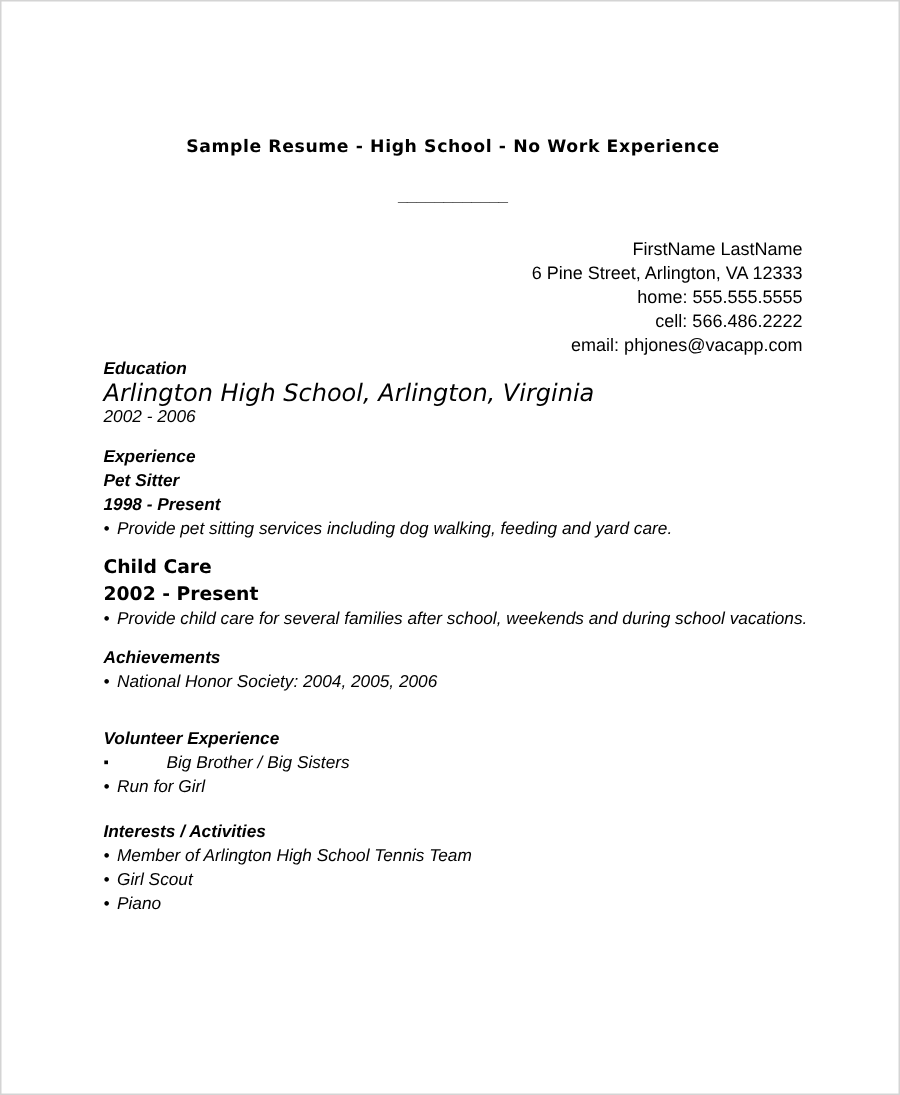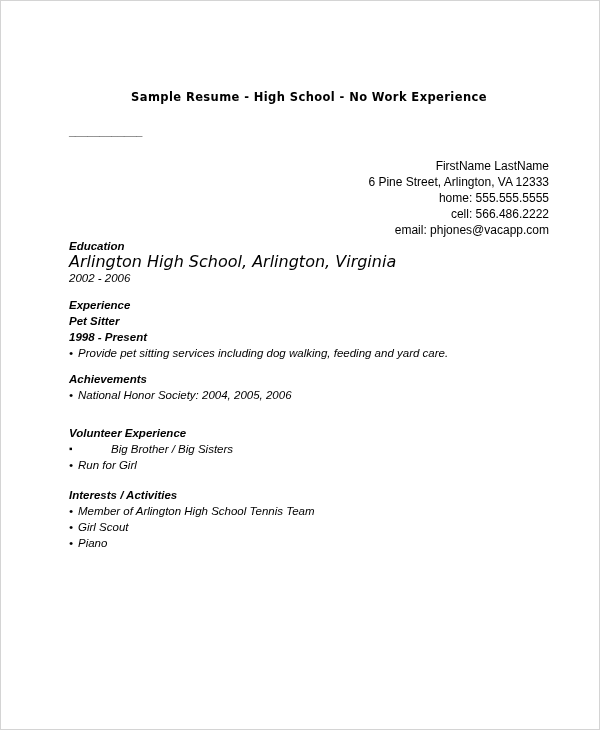--- a/index.html
+++ b/index.html
@@ -8,21 +8,21 @@
     width: 600px;
     height: 730px;
     box-sizing: border-box;
     background: #ffffff;
     border: 1px solid #d4d4d4;
     font-family: "Liberation Sans", sans-serif;
     color: #000000;
     overflow: hidden;
   }
 
-  .content { padding: 0 50px 0 68px; }
+  .content { padding: 0 64px 0 68px; }
 
   .line {
     font-size: 11.5px;
     line-height: 16px;
     white-space: nowrap;
     font-style: italic;
   }
   .b { font-weight: bold; }
   .vd { font-family: "DejaVu Sans", sans-serif; font-size: 16px; }
 
@@ -32,20 +32,21 @@
     font-family: "DejaVu Sans", sans-serif;
     font-weight: bold;
     font-size: 11.5px;
     letter-spacing: 0.4px;
     line-height: 15px;
     white-space: nowrap;
   }
 
   .divider {
     margin-top: 18px;
+    text-align: center;
     font-weight: bold;
     font-size: 11px;
     line-height: 16px;
   }
 
   .contact {
     margin-top: 19px;
     text-align: right;
     font-size: 12px;
     line-height: 16px;
@@ -94,20 +95,25 @@
       <div class="line">2002 - 2006</div>
     </div>
 
     <div class="sec-experience">
       <div class="line b">Experience</div>
       <div class="line b">Pet Sitter</div>
       <div class="line b">1998 - Present</div>
       <div class="line"><span class="bullet">•</span><span>Provide pet sitting services including dog walking, feeding and yard care.</span></div>
     </div>
 
+    <div class="sec-childcare">
+      <div class="cc-line">Child Care</div>
+      <div class="cc-line">2002 - Present</div>
+      <div class="line"><span class="bullet">•</span><span>Provide child care for several families after school, weekends and during school vacations.</span></div>
+    </div>
 
     <div class="sec-achievements">
       <div class="line b">Achievements</div>
       <div class="line"><span class="bullet">•</span><span>National Honor Society: 2004, 2005, 2006</span></div>
     </div>
 
     <div class="sec-volunteer">
       <div class="line b">Volunteer Experience</div>
       <div class="line"><span class="sq-bullet">▪</span><span>Big Brother / Big Sisters</span></div>
       <div class="line"><span class="bullet">•</span><span>Run for Girl</span></div>

